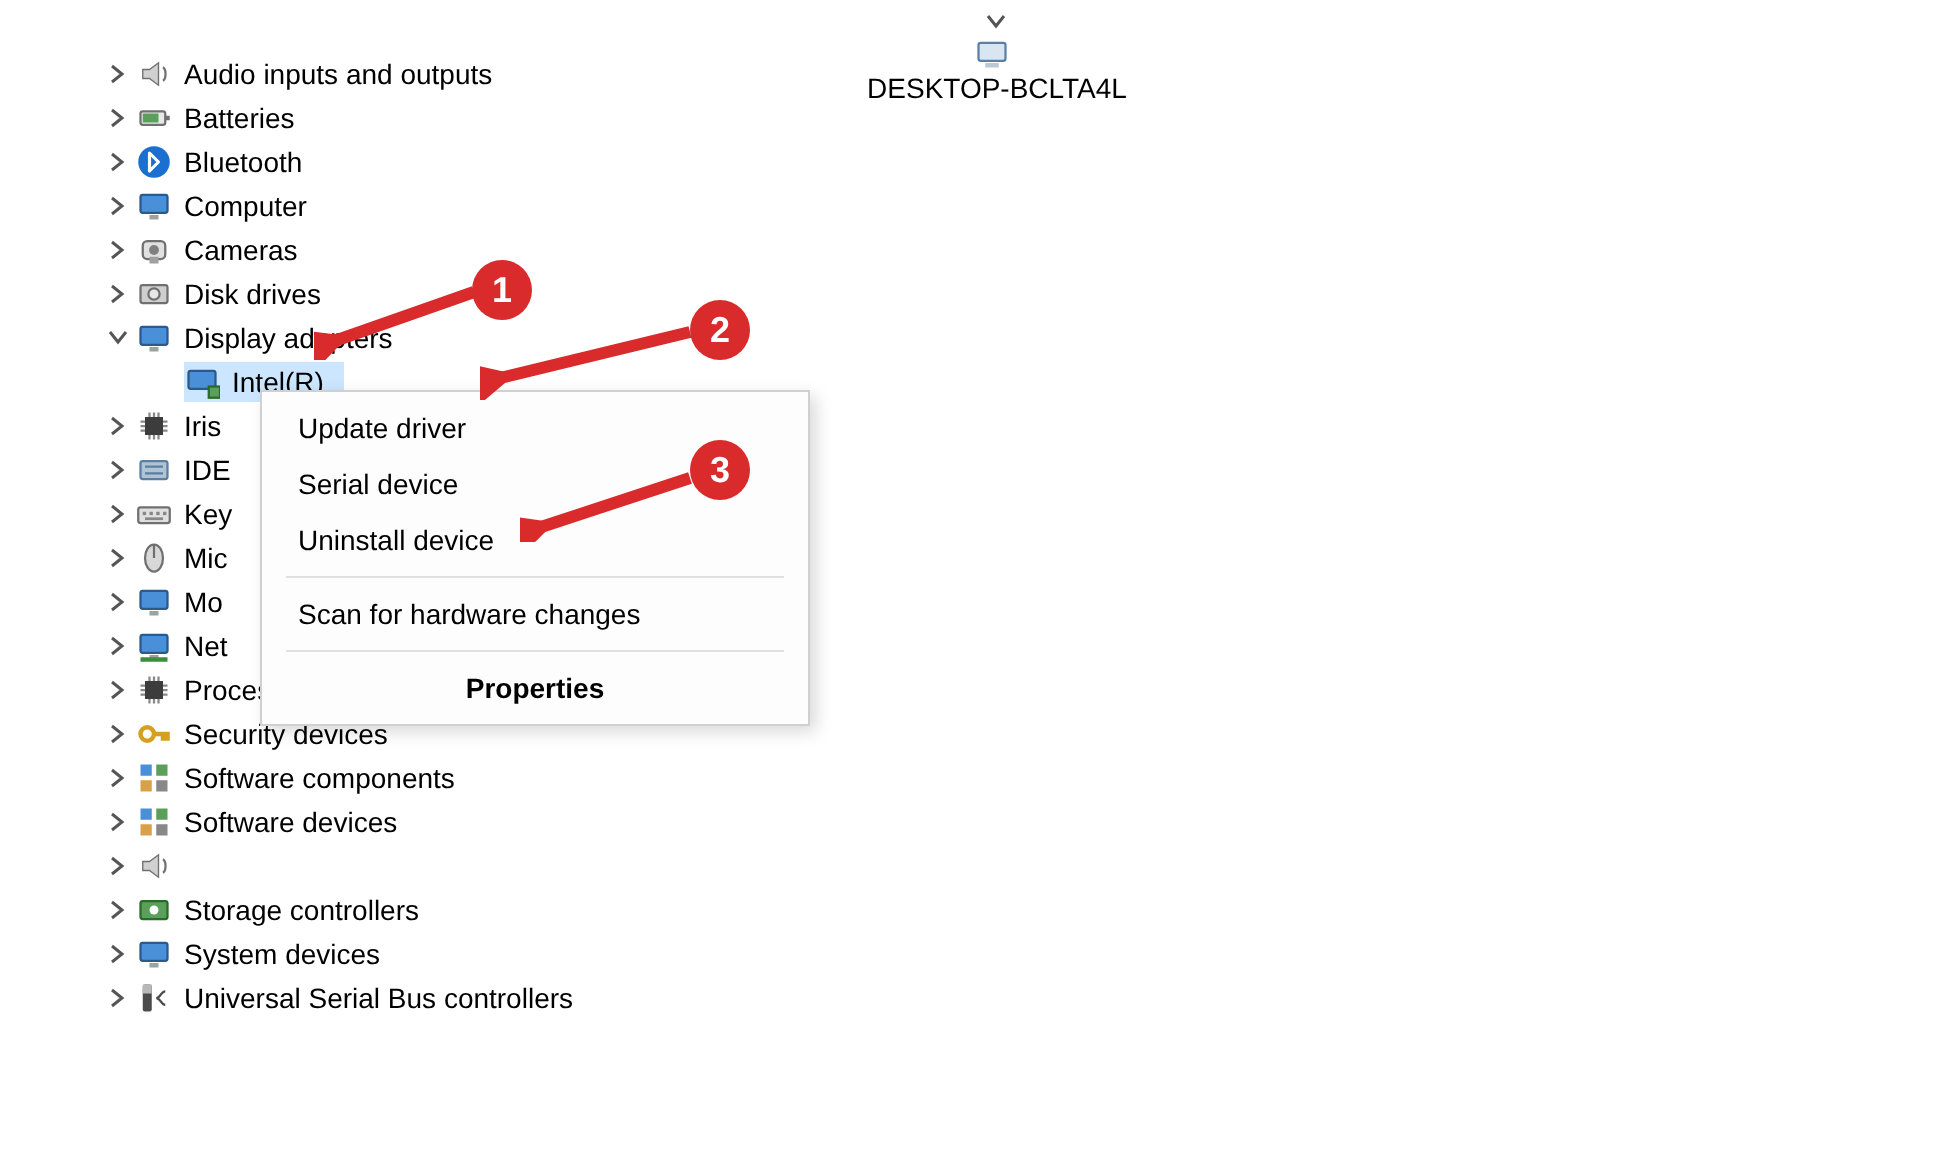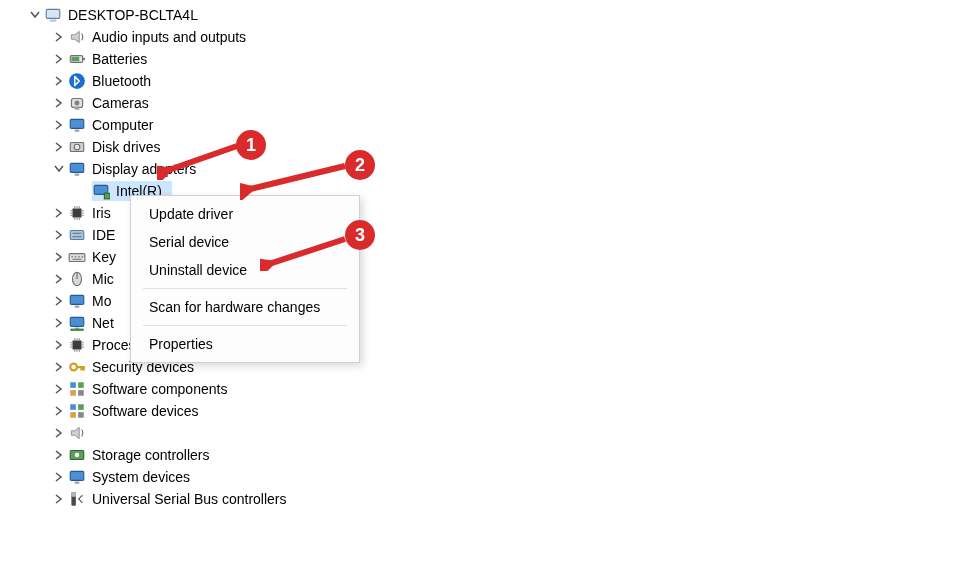--- a/index.html
+++ b/index.html
@@ -23,47 +23,47 @@
     flex-shrink: 0;
   }
   .chev svg { width: 10px; height: 10px; }
   .spacer { width: 16px; display: inline-block; flex-shrink: 0; }
   .icon {
     width: 18px; height: 18px;
     display: inline-flex; align-items: center; justify-content: center;
     margin-right: 6px; flex-shrink: 0;
   }
   .label { white-space: nowrap; }
-  .indent1 { padding-left: 20px; }
+  .indent1 { padding-left: 20px; flex-direction: column; }
   .indent2 { padding-left: 44px; }
   .indent3 { padding-left: 68px; }
   .selected-bg {
     background: #cce6ff;
     display: inline-flex;
     align-items: center;
     height: 20px;
     padding-right: 6px;
   }
 
   .context-menu {
     position: absolute;
     left: 130px; top: 195px;
-    width: 230px;
+    width: 275px;
     background: #fdfdfd;
     border: 1px solid #d0d0d0;
     box-shadow: 3px 3px 8px rgba(0,0,0,0.15);
     padding: 4px 0;
     z-index: 20;
   }
   .menu-item {
     padding: 6px 18px;
     font-size: 14px;
     cursor: default;
   }
-  .menu-item.bold { font-weight: 400; }
+  .menu-item.bold { font-weight: 700; text-align: center; }
   .menu-sep {
     height: 1px;
     background: #e0e0e0;
     margin: 4px 12px;
   }
 
   .badge {
     position: absolute;
     width: 30px; height: 30px;
     border-radius: 50%;
@@ -239,37 +239,37 @@
         <span class="label">Bluetooth</span>
       </div>
       <div class="node indent2">
         <span class="chev">
           <svg viewBox="0 0 10 10">
             <use href="#i-chev-right"></use>
           </svg>
         </span>
         <span class="icon">
           <svg viewBox="0 0 16 16">
+            <use href="#i-monitor"></use>
+          </svg>
+        </span>
+        <span class="label">Computer</span>
+      </div>
+      <div class="node indent2">
+        <span class="chev">
+          <svg viewBox="0 0 10 10">
+            <use href="#i-chev-right"></use>
+          </svg>
+        </span>
+        <span class="icon">
+          <svg viewBox="0 0 16 16">
             <use href="#i-camera"></use>
           </svg>
         </span>
         <span class="label">Cameras</span>
-      </div>
-      <div class="node indent2">
-        <span class="chev">
-          <svg viewBox="0 0 10 10">
-            <use href="#i-chev-right"></use>
-          </svg>
-        </span>
-        <span class="icon">
-          <svg viewBox="0 0 16 16">
-            <use href="#i-monitor"></use>
-          </svg>
-        </span>
-        <span class="label">Computer</span>
       </div>
       <div class="node indent2">
         <span class="chev">
           <svg viewBox="0 0 10 10">
             <use href="#i-chev-right"></use>
           </svg>
         </span>
         <span class="icon">
           <svg viewBox="0 0 16 16">
             <use href="#i-disk"></use>

